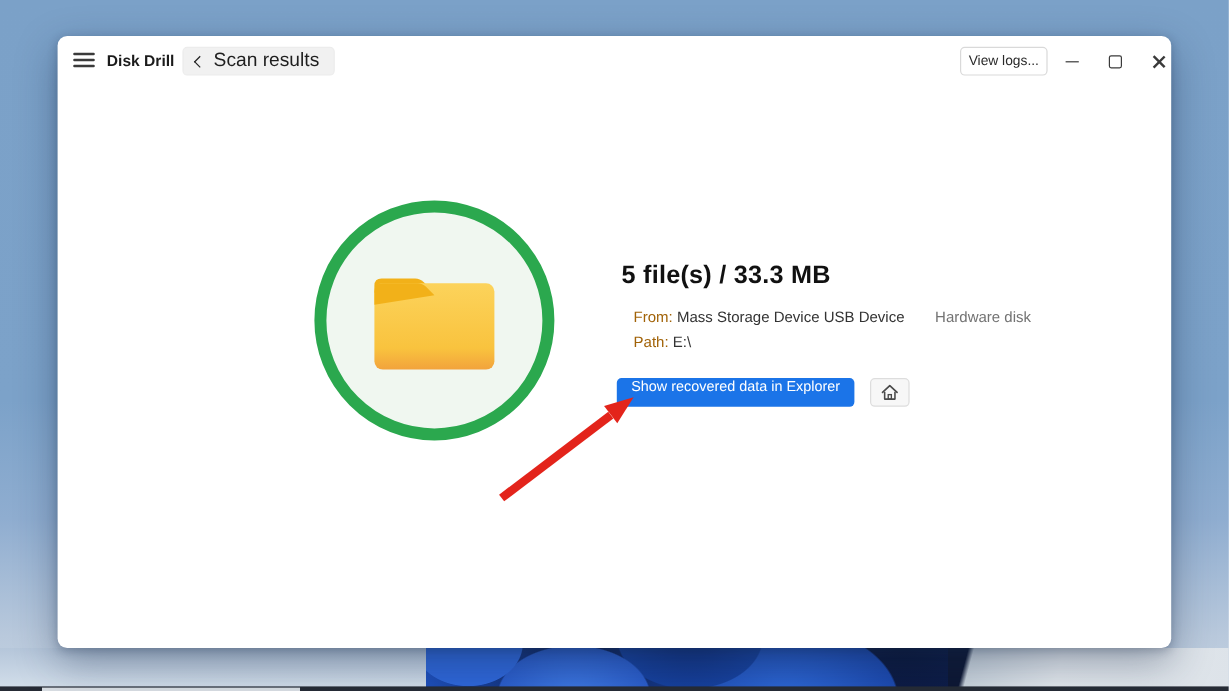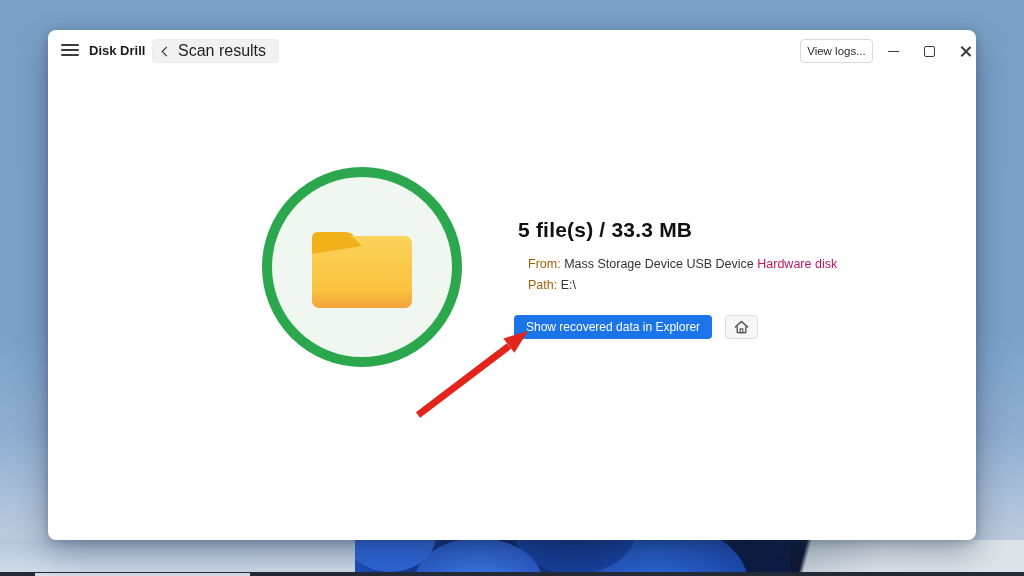--- a/index.html
+++ b/index.html
@@ -64,25 +64,25 @@
 
   .status-row { position: absolute; left: 470px; top: 163px; display: flex; align-items: center; gap: 9px; }
   .status-label { font-size: 12.5px; font-weight: bold; color: #141414; }
 
   .headline { position: absolute; left: 470px; top: 188px; font-size: 21px; font-weight: bold; color: #111111; letter-spacing: 0.2px; }
 
   .meta-row { position: absolute; left: 470px; font-size: 12.5px; color: #333333; }
   .meta-from { top: 227px; }
   .meta-path { top: 248px; }
   .meta-label { font-weight: normal; color: #a16207; padding-left: 10px; }
-  .meta-note { color: #be185d; }
+  .meta-note { color: #737373; margin-left: 22px; }
 
   .action-row { position: absolute; left: 466px; top: 285px; display: flex; align-items: center; gap: 13px; }
   .primary-btn { height: 24px; padding: 0 12px; background: #1b74e8; border: none; border-radius: 4px;
-    color: #ffffff; font-size: 12px; font-family: "Liberation Sans", sans-serif; display: flex; align-items: center; cursor: pointer; }
+    color: #ffffff; font-size: 12px; font-family: "Liberation Sans", sans-serif; display: flex; cursor: pointer; }
   .home-btn { width: 33px; height: 24px; background: #f7f7f7; border: 1px solid #dddddd; border-radius: 4px;
     display: flex; align-items: center; justify-content: center; cursor: pointer; }
 
   .arrow-svg { position: absolute; left: 400px; top: 315px; width: 150px; height: 110px; pointer-events: none; }
 </style>
 </head>
 <body>
 
 <div class="wall-strip">
   <div class="wall-left"></div>

